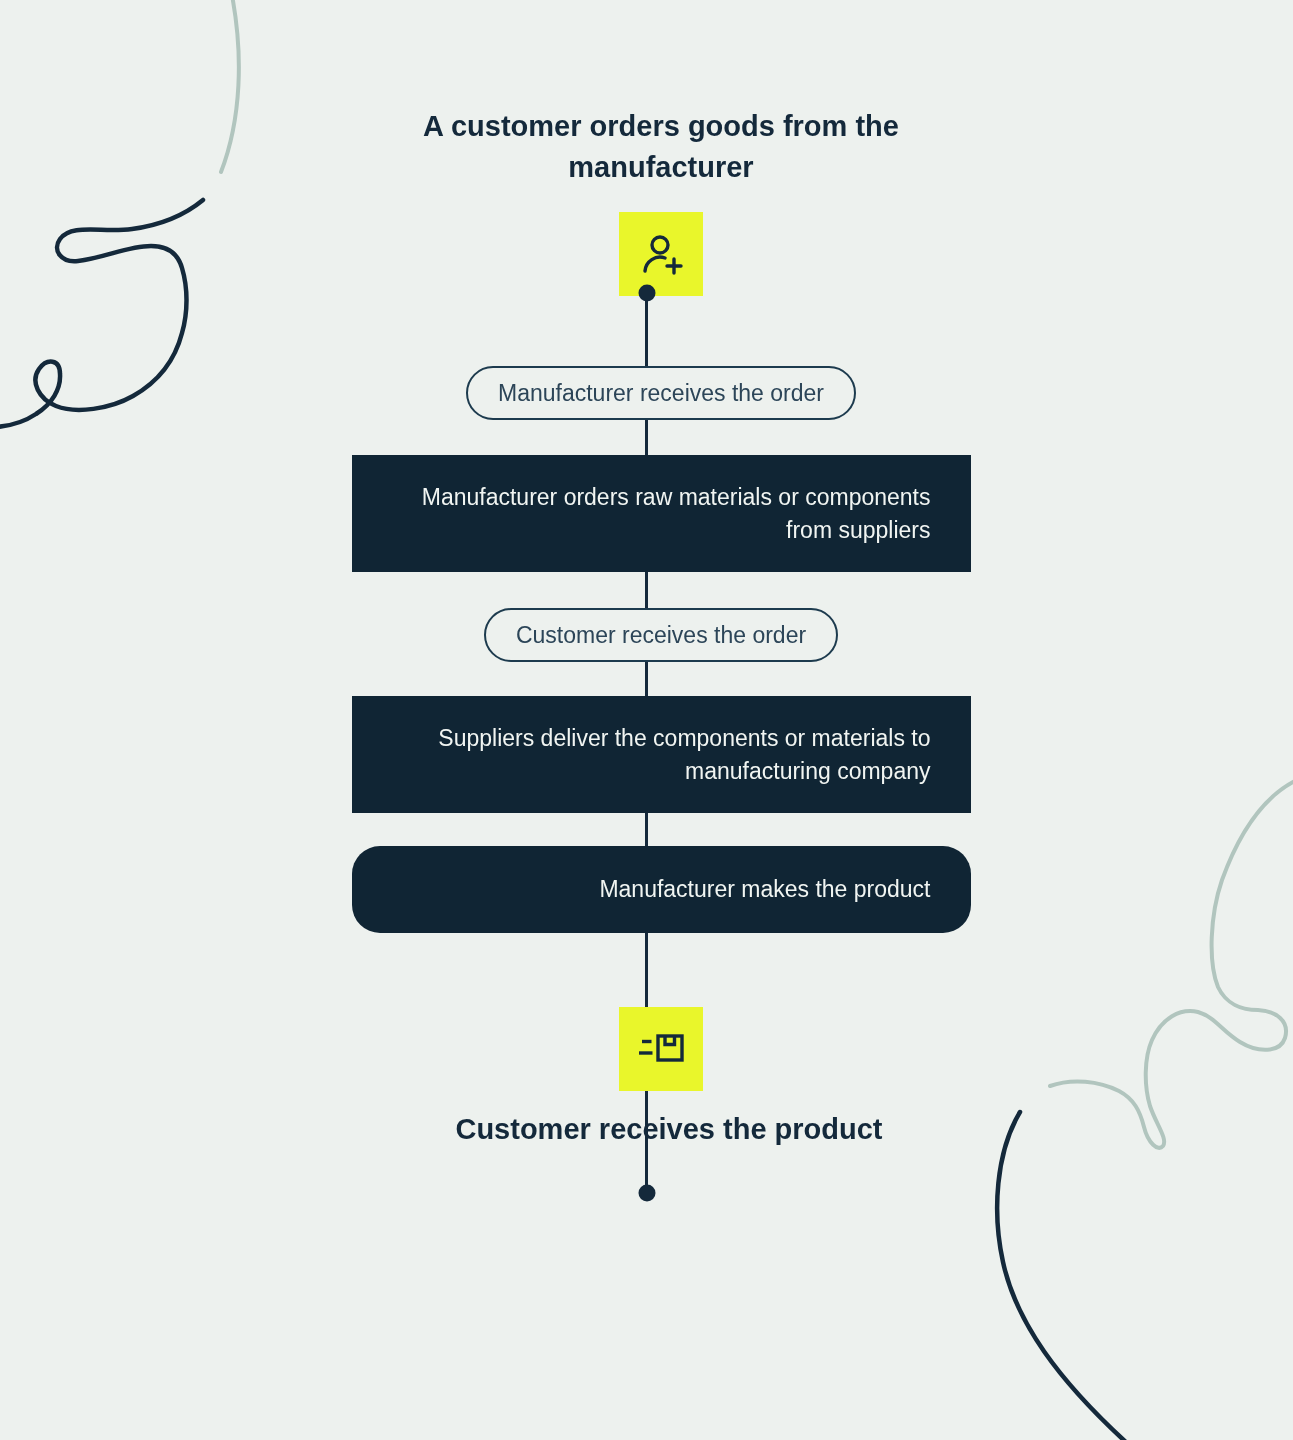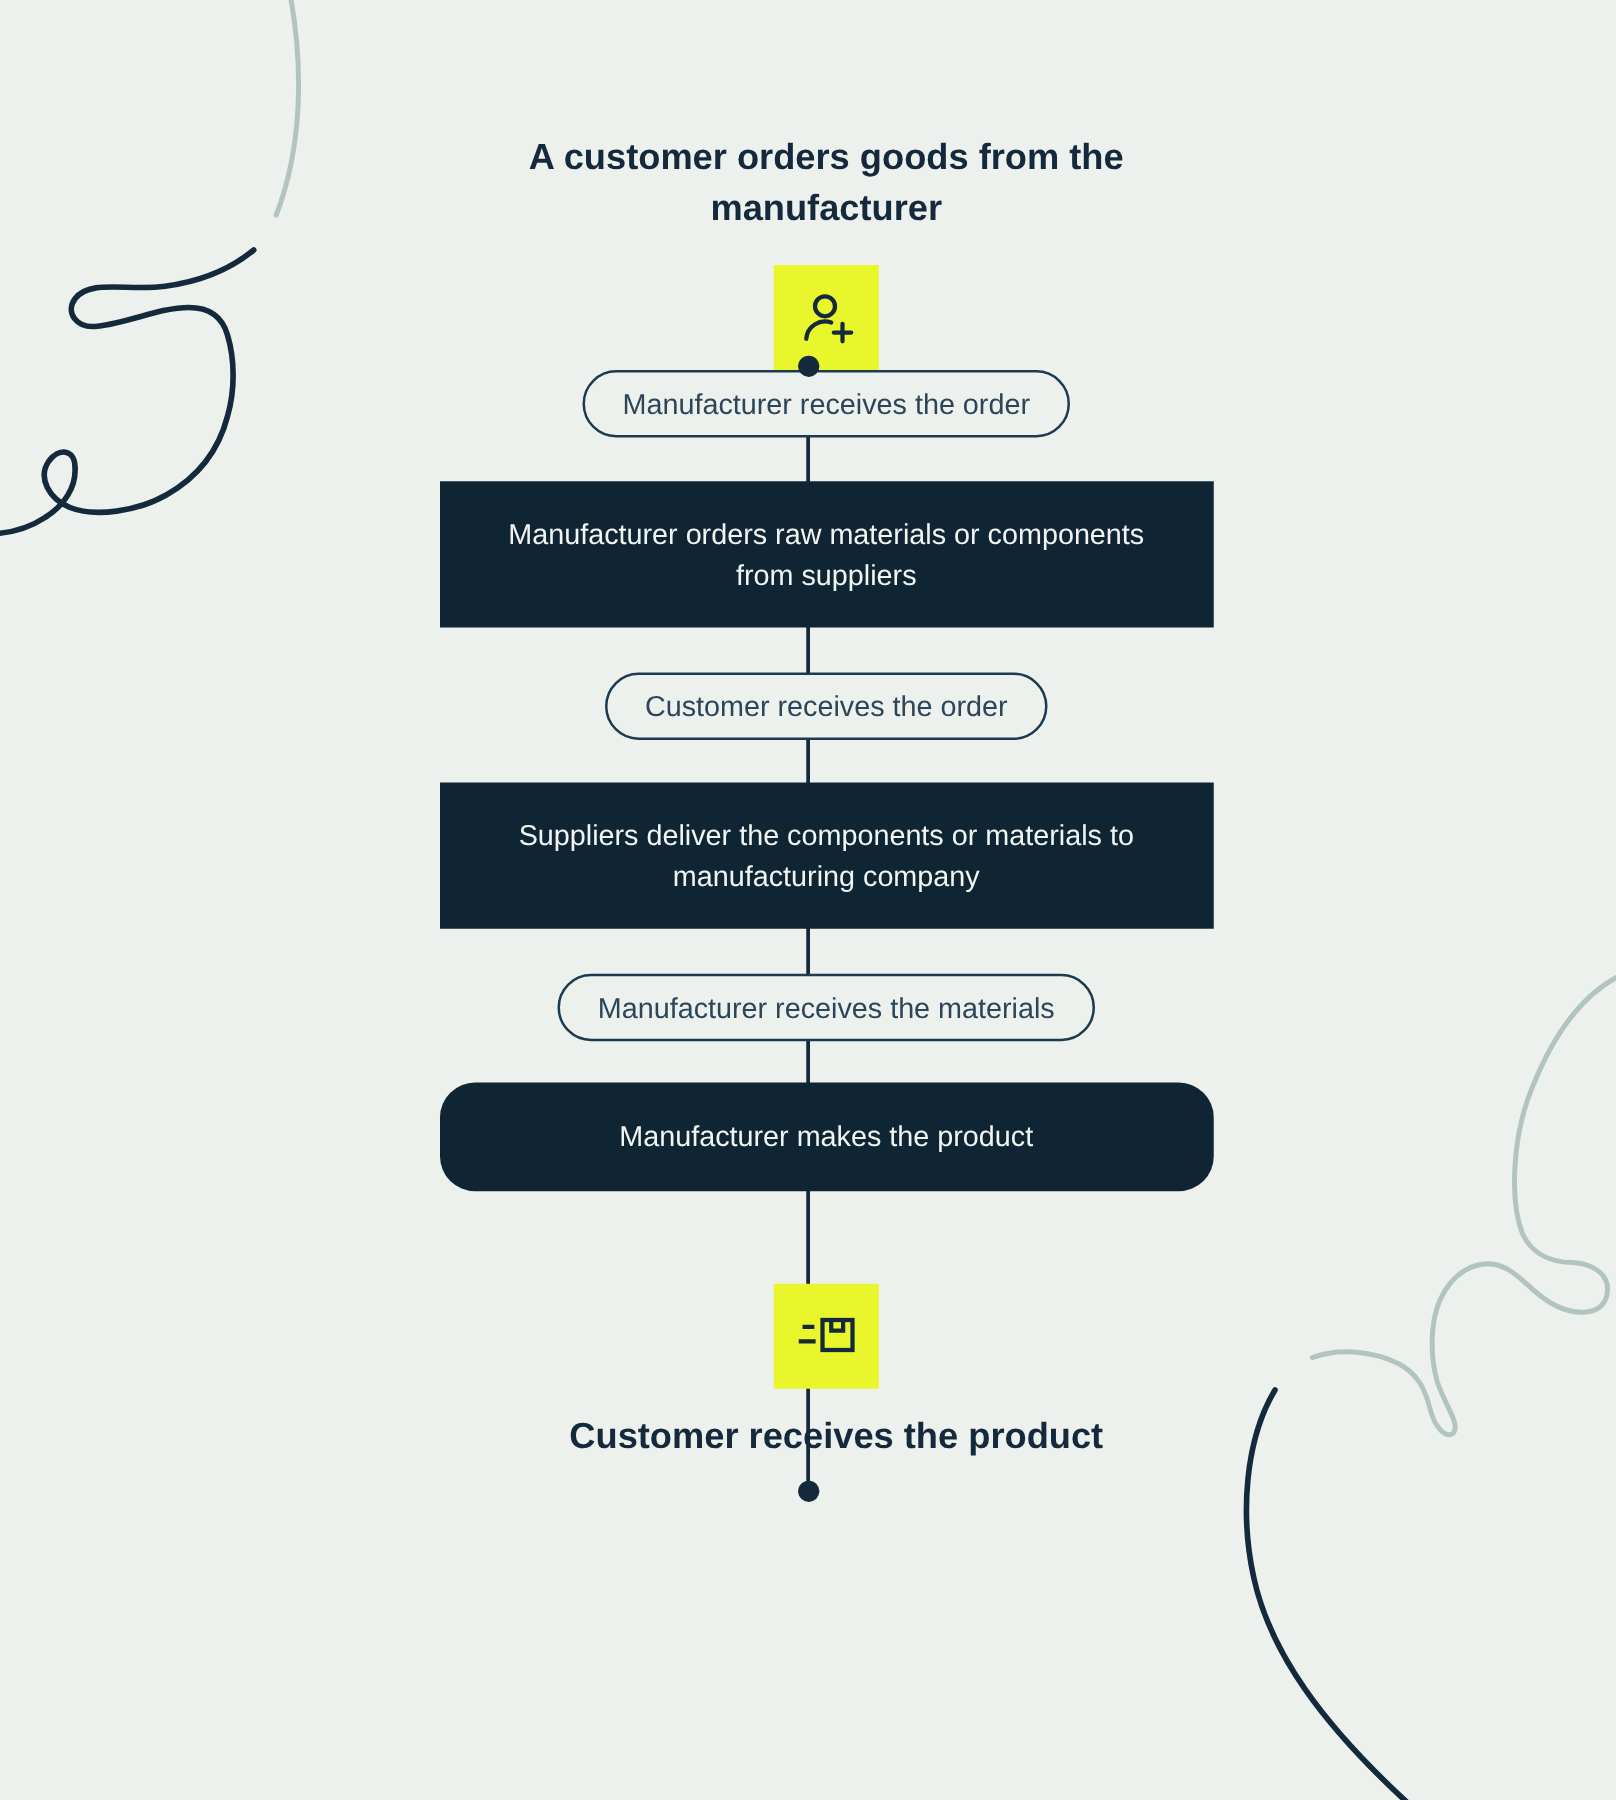--- a/index.html
+++ b/index.html
@@ -73,24 +73,24 @@
     white-space:nowrap;
     text-align:center;
   }
   .box{
     position:relative;z-index:1;
     width:619px;
     background:var(--box_bg);
     color:var(--box_text);
     font-size:23px;line-height:33px;
     padding:25.5px 40px;
-    text-align:center;
+    text-align:right;
   }
   .box.single{padding:27px 40px;}
-  .m70{}
+  .m70{margin-top:70px;}
   .m33{margin-top:33px;border-radius:28px;}
   .m34{margin-top:34px;}
   .m35{margin-top:35px;}
   .m36{margin-top:36px;}
   .icon-svg{display:block;}
 </style>
 </head>
 <body>
 
 <svg class="decor" viewBox="0 0 1293 1440" fill="none">
@@ -116,21 +116,20 @@
   </div>
 
   <div class="pill m70">Manufacturer receives the order</div>
 
   <div class="box m35">Manufacturer orders raw materials or components from suppliers</div>
 
   <div class="pill m36">Customer receives the order</div>
 
   <div class="box m34">Suppliers deliver the components or materials to manufacturing company</div>
 
-  <div class="pill m36">Manufacturer receives the materials</div>
 
   <div class="box single m33">Manufacturer makes the product</div>
 
 
   <div class="icon-square sq-last">
     <svg class="icon-svg" width="50" height="48" viewBox="0 0 50 48" fill="none" stroke="var(--navy)" stroke-width="3.4">
       <rect x="22" y="11" width="24" height="24"></rect>
       <path d="M 29,11 V 19.5 H 38.5 V 11"></path>
       <path d="M 6,16.5 H 15.5"></path>
       <path d="M 3,28 H 16.5"></path>

